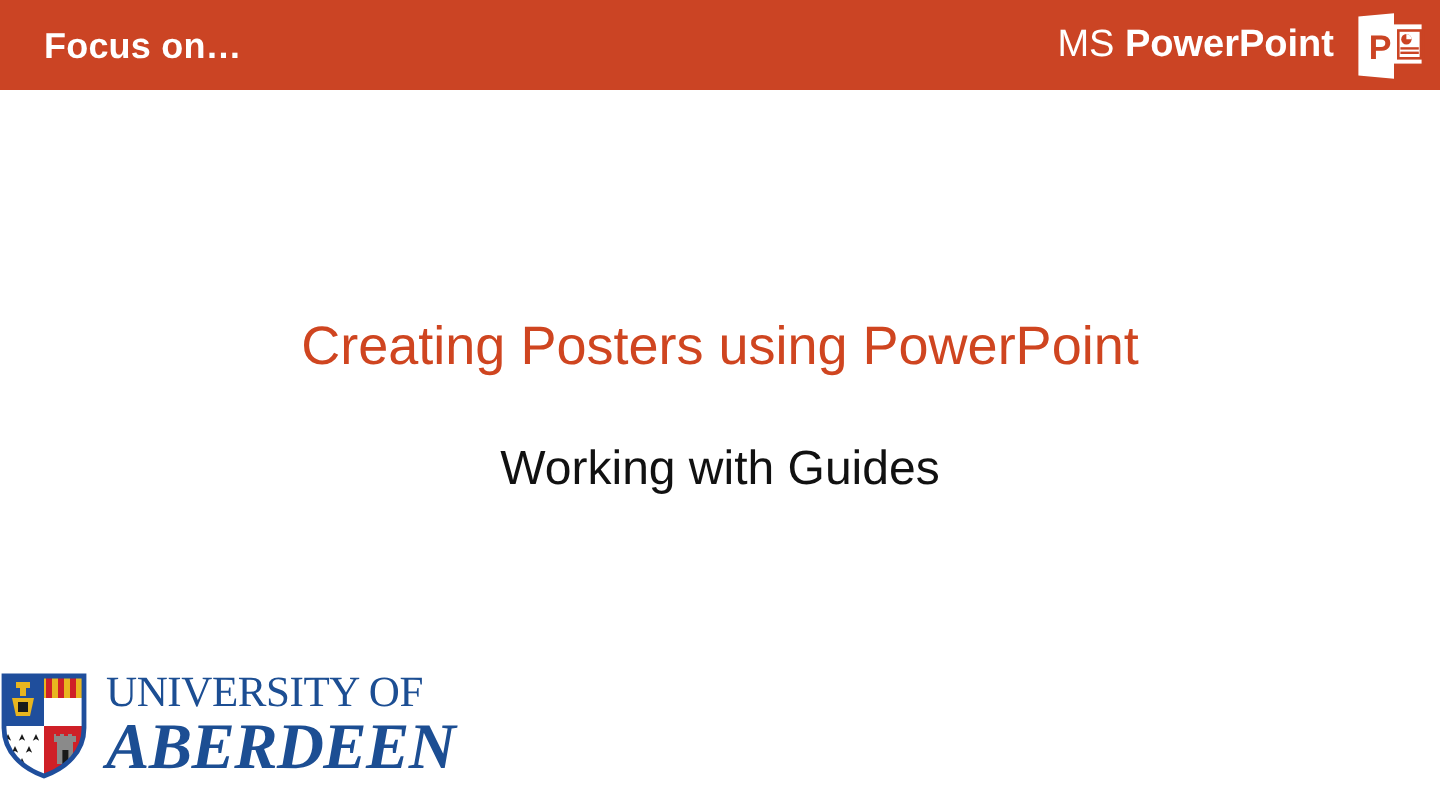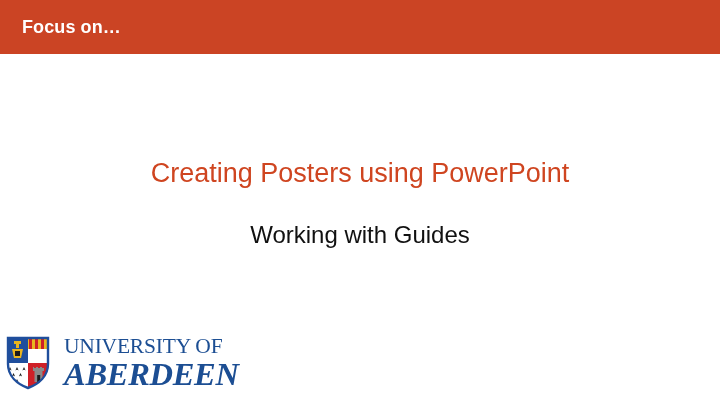--- a/index.html
+++ b/index.html
@@ -17,21 +17,21 @@
     background: #ffffff;
     overflow: hidden;
   }
 
   
   #header-bar {
     position: absolute;
     left: 0;
     top: 0;
     width: 720px;
-    height: 54px;
+    height: 45px;
     background: #cb4424;
     display: flex;
     align-items: center;
     justify-content: space-between;
     box-sizing: border-box;
     padding: 0 6px 0 22px;
   }
   #focus-on-label {
     color: #ffffff;
     font-size: 18px;
@@ -89,25 +89,25 @@
     color: #111111;
     font-size: 24px;
     font-weight: normal;
     line-height: 1.15;
     margin: 8px;
   }
 
   
   #university-logo {
     position: absolute;
-    left: 6px;
+    left: 0;
     top: 336px;
     display: flex;
     align-items: center;
-    gap: 14px;
+    gap: 9px;
   }
   #crest-icon {
     display: block;
     width: 44px;
     height: 54px;
     flex: none;
   }
   #logo-wordmark {
     display: flex;
     flex-direction: column;
@@ -135,20 +135,42 @@
   }
 </style>
 </head>
 <body>
 
 <div id="slide">
 
   <div id="header-bar">
     <span id="focus-on-label">Focus on…</span>
 
+    <div id="brand-group">
+      <span id="brand-text">
+        <span class="ms-part">MS </span><span class="app-part">PowerPoint</span>
+      </span>
+
+      <span>
+        <svg id="ppt-icon" viewBox="0 0 38 34" xmlns="http://www.w3.org/2000/svg">
+
+          <rect x="19.5" y="5.5" width="16" height="21" fill="#ffffff" stroke="#cb4424" stroke-width="1.4"></rect>
+          <rect x="22.5" y="8.6" width="12.6" height="15.2" fill="#cb4424"></rect>
+          <rect x="23.8" y="9.9" width="10" height="12.6" fill="#ffffff"></rect>
+
+          <circle cx="27.2" cy="13.6" r="2.6" fill="#cb4424"></circle>
+          <path d="M27.2 13.6 L27.2 11.0 A2.6 2.6 0 0 1 29.8 13.6 Z" fill="#ffffff"></path>
+          <rect x="24.2" y="17.6" width="9.2" height="1.2" fill="#cb4424"></rect>
+          <rect x="24.2" y="19.8" width="9.2" height="1.2" fill="#cb4424"></rect>
+
+          <path d="M3.2 2.2 L21.0 0.6 L21.0 33.4 L3.2 31.8 Z" fill="#ffffff"></path>
+          <text x="8.4" y="23.4" font-family="Liberation Sans, sans-serif" font-size="17" font-weight="bold" fill="#cb4424">P</text>
+        </svg>
+      </span>
+    </div>
   </div>
 
   <div id="title-block">
     <h1 id="slide-title">Creating Posters using PowerPoint</h1>
   </div>
 
   <div id="subtitle-block">
     <h2 id="slide-subtitle">Working with Guides</h2>
   </div>
 

